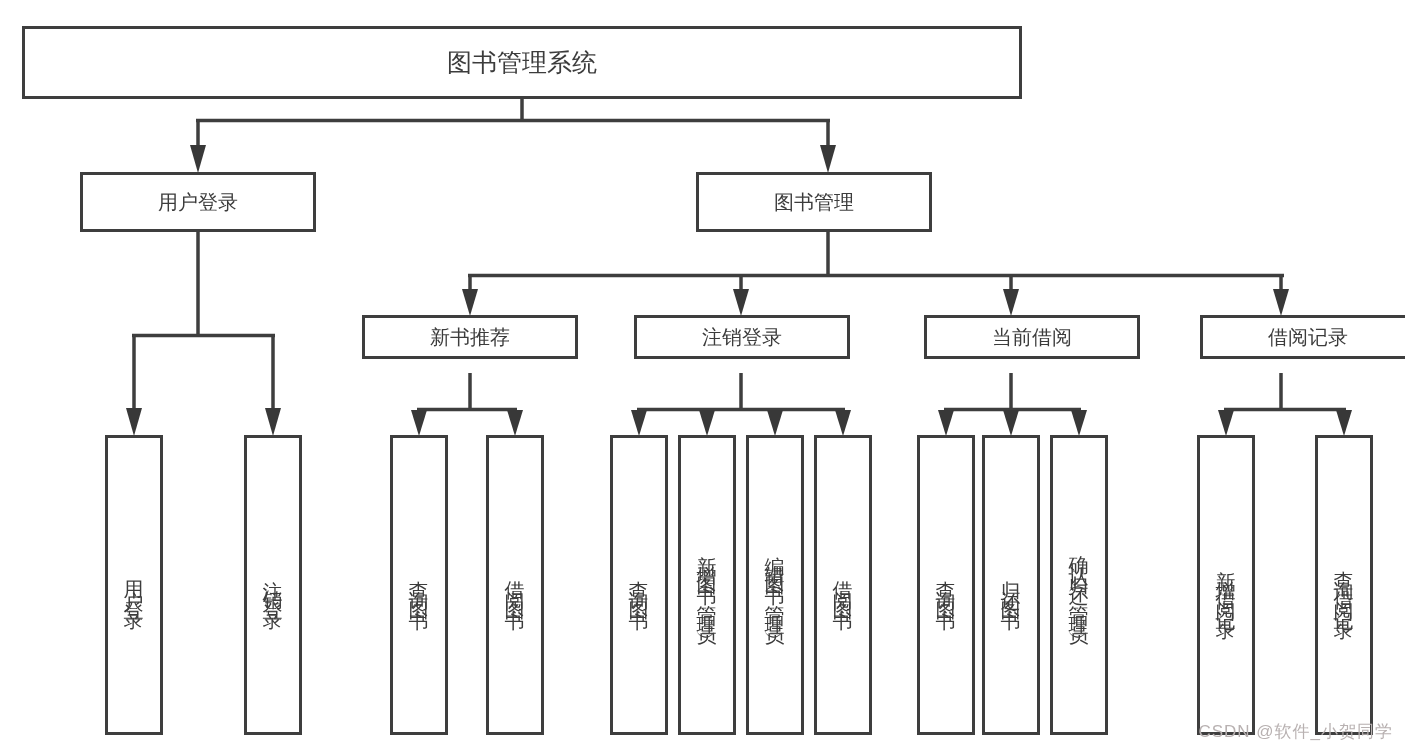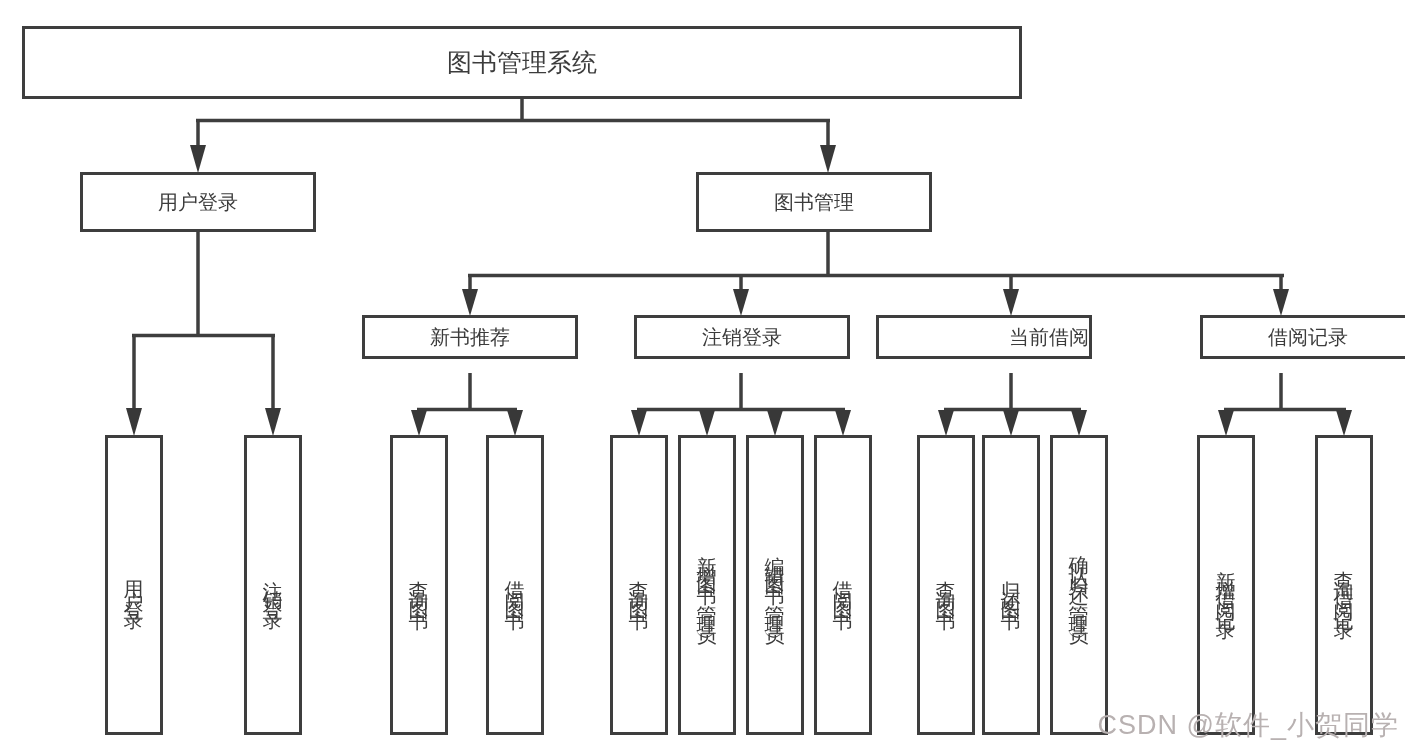--- a/index.html
+++ b/index.html
@@ -54,23 +54,23 @@
     font-size: 20px;
   }
   .leaf .vtext {
     writing-mode: vertical-rl;
     text-orientation: mixed;
     letter-spacing: 10px;
     line-height: 1;
   }
   .watermark {
     position: absolute;
-    right: 6px;
+    right: 12px;
     bottom: 4px;
-    font-size: 27px;
+    font-size: 17px;
     color: #b8b1b1;
     z-index: 3;
     letter-spacing: 1px;
     margin-left: 16px;
   }
 </style>
 </head>
 <body>
 
 <div id="canvas">
@@ -145,21 +145,21 @@
   <div class="node node-l2" style="left:696px;">
     <span>图书管理</span>
   </div>
 
   <div class="node node-l3" style="left:362px;">
     <span>新书推荐</span>
   </div>
   <div class="node node-l3" style="left:634px;">
     <span>注销登录</span>
   </div>
-  <div class="node node-l3" style="left:876px;justify-content:flex-end;">
+  <div class="node node-l3" style="left:924px;">
     <span>当前借阅</span>
   </div>
   <div class="node node-l3" style="left:1200px;">
     <span>借阅记录</span>
   </div>
 
   <div class="node leaf" style="left:105px;">
     <span class="vtext">用户登录</span>
   </div>
   <div class="node leaf" style="left:244px;">

